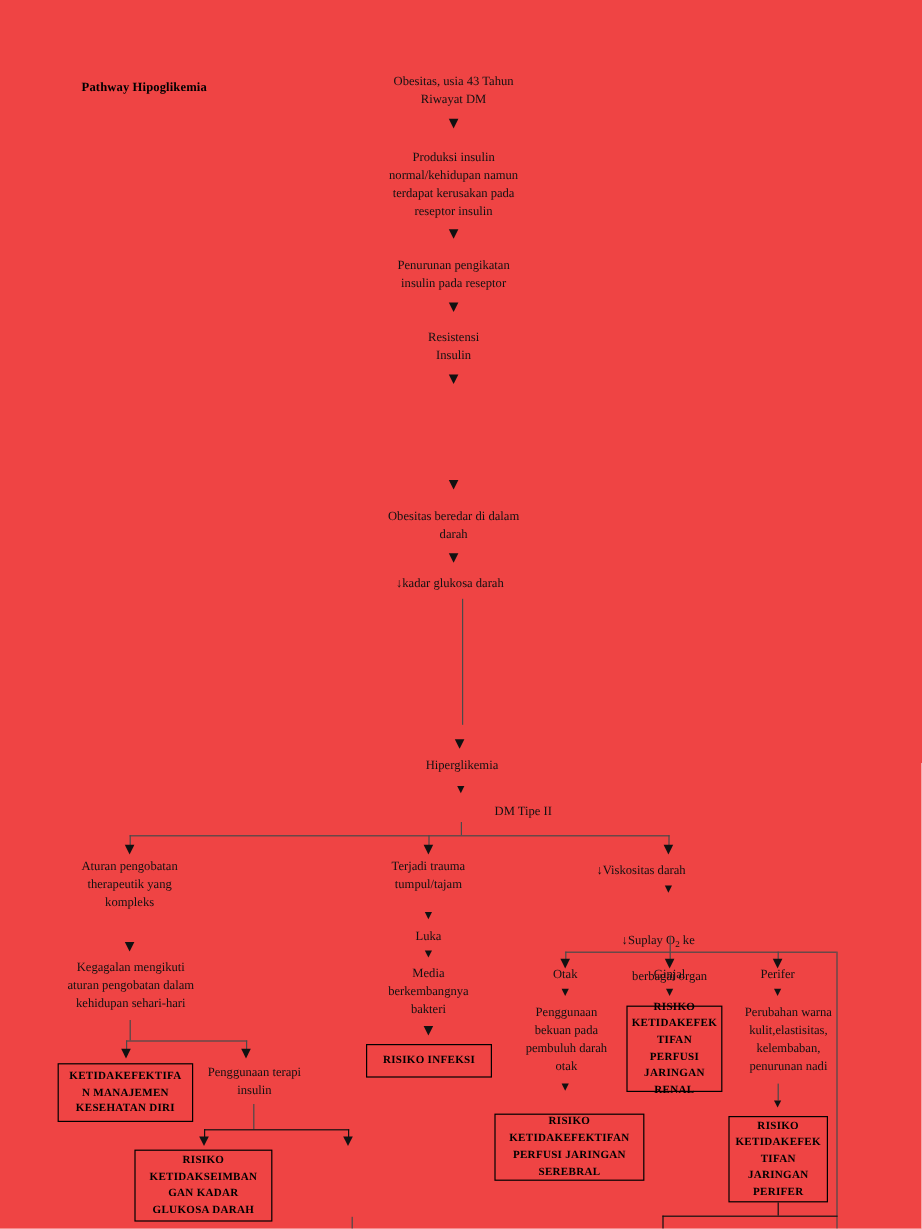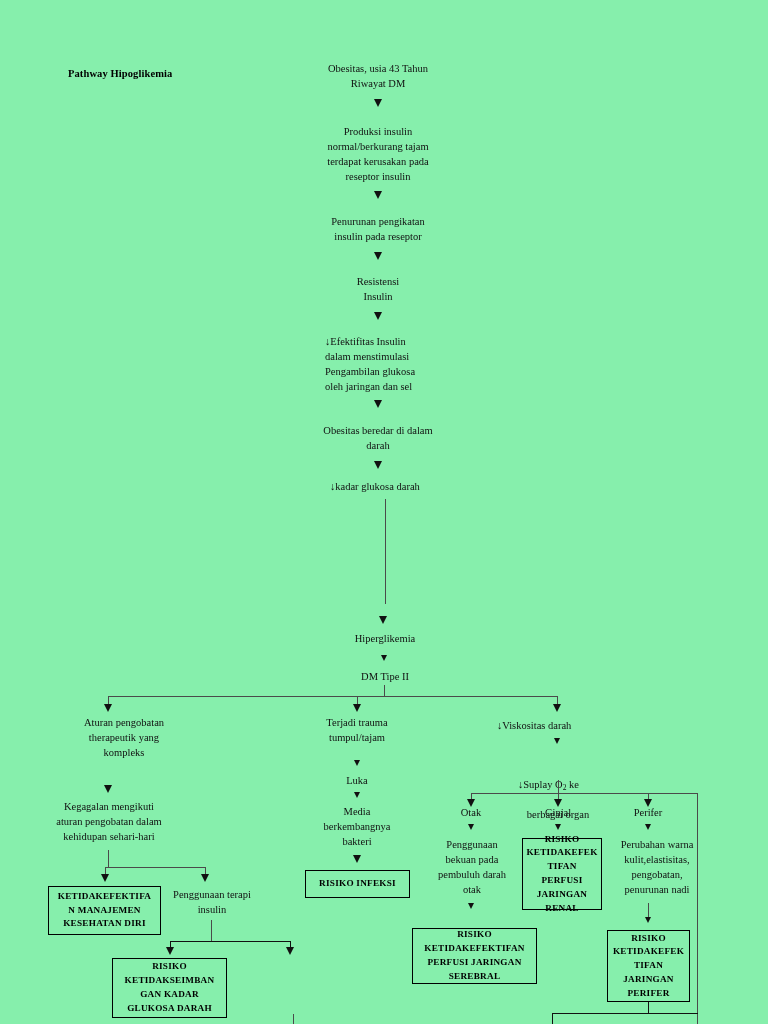--- a/index.html
+++ b/index.html
@@ -10,21 +10,21 @@
   }
   body {
     font-family: "Liberation Serif", "DejaVu Serif", serif;
     color: #000000;
   }
   #canvas {
     position: relative;
     width: 768px;
     height: 1024px;
     overflow: hidden;
-    background: #86efac;
+    background: #ef4444;
   }
   .node {
     position: absolute;
     text-align: center;
     font-size: 10.5px;
     line-height: 1.42;
     color: #111111;
     white-space: pre-line;
   }
   .node.left-align { text-align: left; }
@@ -84,63 +84,59 @@
 
 <div id="canvas">
 
   <div class="title" style="left:68px; top:68px;">Pathway Hipoglikemia</div>
 
   <div class="node" style="left:303px; top:62px; width:150px;">Obesitas, usia 43 Tahun
 Riwayat DM</div>
   <div class="arrow" style="left:374px; top:99px;"></div>
 
   <div class="node" style="left:303px; top:125px; width:150px;">Produksi insulin
-normal/berkurang tajam
+normal/kehidupan namun
 terdapat kerusakan pada
 reseptor insulin</div>
   <div class="arrow" style="left:374px; top:191px;"></div>
 
   <div class="node" style="left:303px; top:215px; width:150px;">Penurunan pengikatan
 insulin pada reseptor</div>
   <div class="arrow" style="left:374px; top:252px;"></div>
 
   <div class="node" style="left:303px; top:275px; width:150px;">Resistensi
 Insulin</div>
   <div class="arrow" style="left:374px; top:312px;"></div>
 
-  <div class="node left-align" style="left:325px; top:335px; width:160px;">↓Efektifitas Insulin
-dalam menstimulasi
-Pengambilan glukosa
-oleh jaringan dan sel</div>
   <div class="arrow" style="left:374px; top:400px;"></div>
 
   <div class="node" style="left:303px; top:424px; width:150px;">Obesitas beredar di dalam
 darah</div>
   <div class="arrow" style="left:374px; top:461px;"></div>
 
   <div class="node left-align" style="left:330px; top:480px; width:180px;">↓kadar glukosa darah</div>
 
   <div class="vline" style="left:385px; top:499px; height:105px;"></div>
   <div class="arrow" style="left:379px; top:616px;"></div>
 
   <div class="node" style="left:310px; top:632px; width:150px;">Hiperglikemia</div>
   <div class="arrow small" style="left:381px; top:655px;"></div>
 
-  <div class="node" style="left:310px; top:670px; width:150px;">DM Tipe II</div>
+  <div class="node" style="left:310px; top:670px; width:150px;text-align:right;">DM Tipe II</div>
 
   <div class="vline" style="left:384px; top:685px; height:11px;"></div>
   <div class="hline" style="left:108px; top:696px; width:450px;"></div>
   <div class="vline" style="left:108px; top:696px; height:10px;"></div>
   <div class="vline" style="left:357px; top:696px; height:10px;"></div>
   <div class="vline" style="left:557px; top:696px; height:10px;"></div>
   <div class="arrow" style="left:104px; top:704px;"></div>
   <div class="arrow" style="left:353px; top:704px;"></div>
   <div class="arrow" style="left:553px; top:704px;"></div>
 
-  <div class="node" style="left:54px; top:716px; width:140px;">Aturan pengobatan
+  <div class="node" style="left:38px; top:716px; width:140px;">Aturan pengobatan
 therapeutik yang
 kompleks</div>
   <div class="arrow" style="left:104px; top:785px;"></div>
 
   <div class="node" style="left:33px; top:800px; width:152px;">Kegagalan mengikuti
 aturan pengobatan dalam
 kehidupan sehari-hari</div>
 
   <div class="vline" style="left:108px; top:850px; height:17px;"></div>
   <div class="hline" style="left:105px; top:867px; width:101px;"></div>
@@ -224,21 +220,21 @@
   <div class="dx-box" style="left:522px; top:838px; width:80px; height:72px;">RISIKO
 KETIDAKEFEK
 TIFAN PERFUSI
 JARINGAN
 RENAL</div>
 
   <div class="node" style="left:618px; top:806px; width:60px;">Perifer</div>
   <div class="arrow small" style="left:645px; top:824px;"></div>
   <div class="node" style="left:604px; top:838px; width:106px;">Perubahan warna
 kulit,elastisitas,
-pengobatan,
+kelembaban,
 penurunan nadi</div>
   <div class="vline" style="left:648px; top:903px; height:14px;"></div>
   <div class="arrow small" style="left:645px; top:917px;"></div>
 
   <div class="dx-box" style="left:607px; top:930px; width:83px; height:72px;">RISIKO
 KETIDAKEFEK
 TIFAN
 JARINGAN
 PERIFER</div>
 

